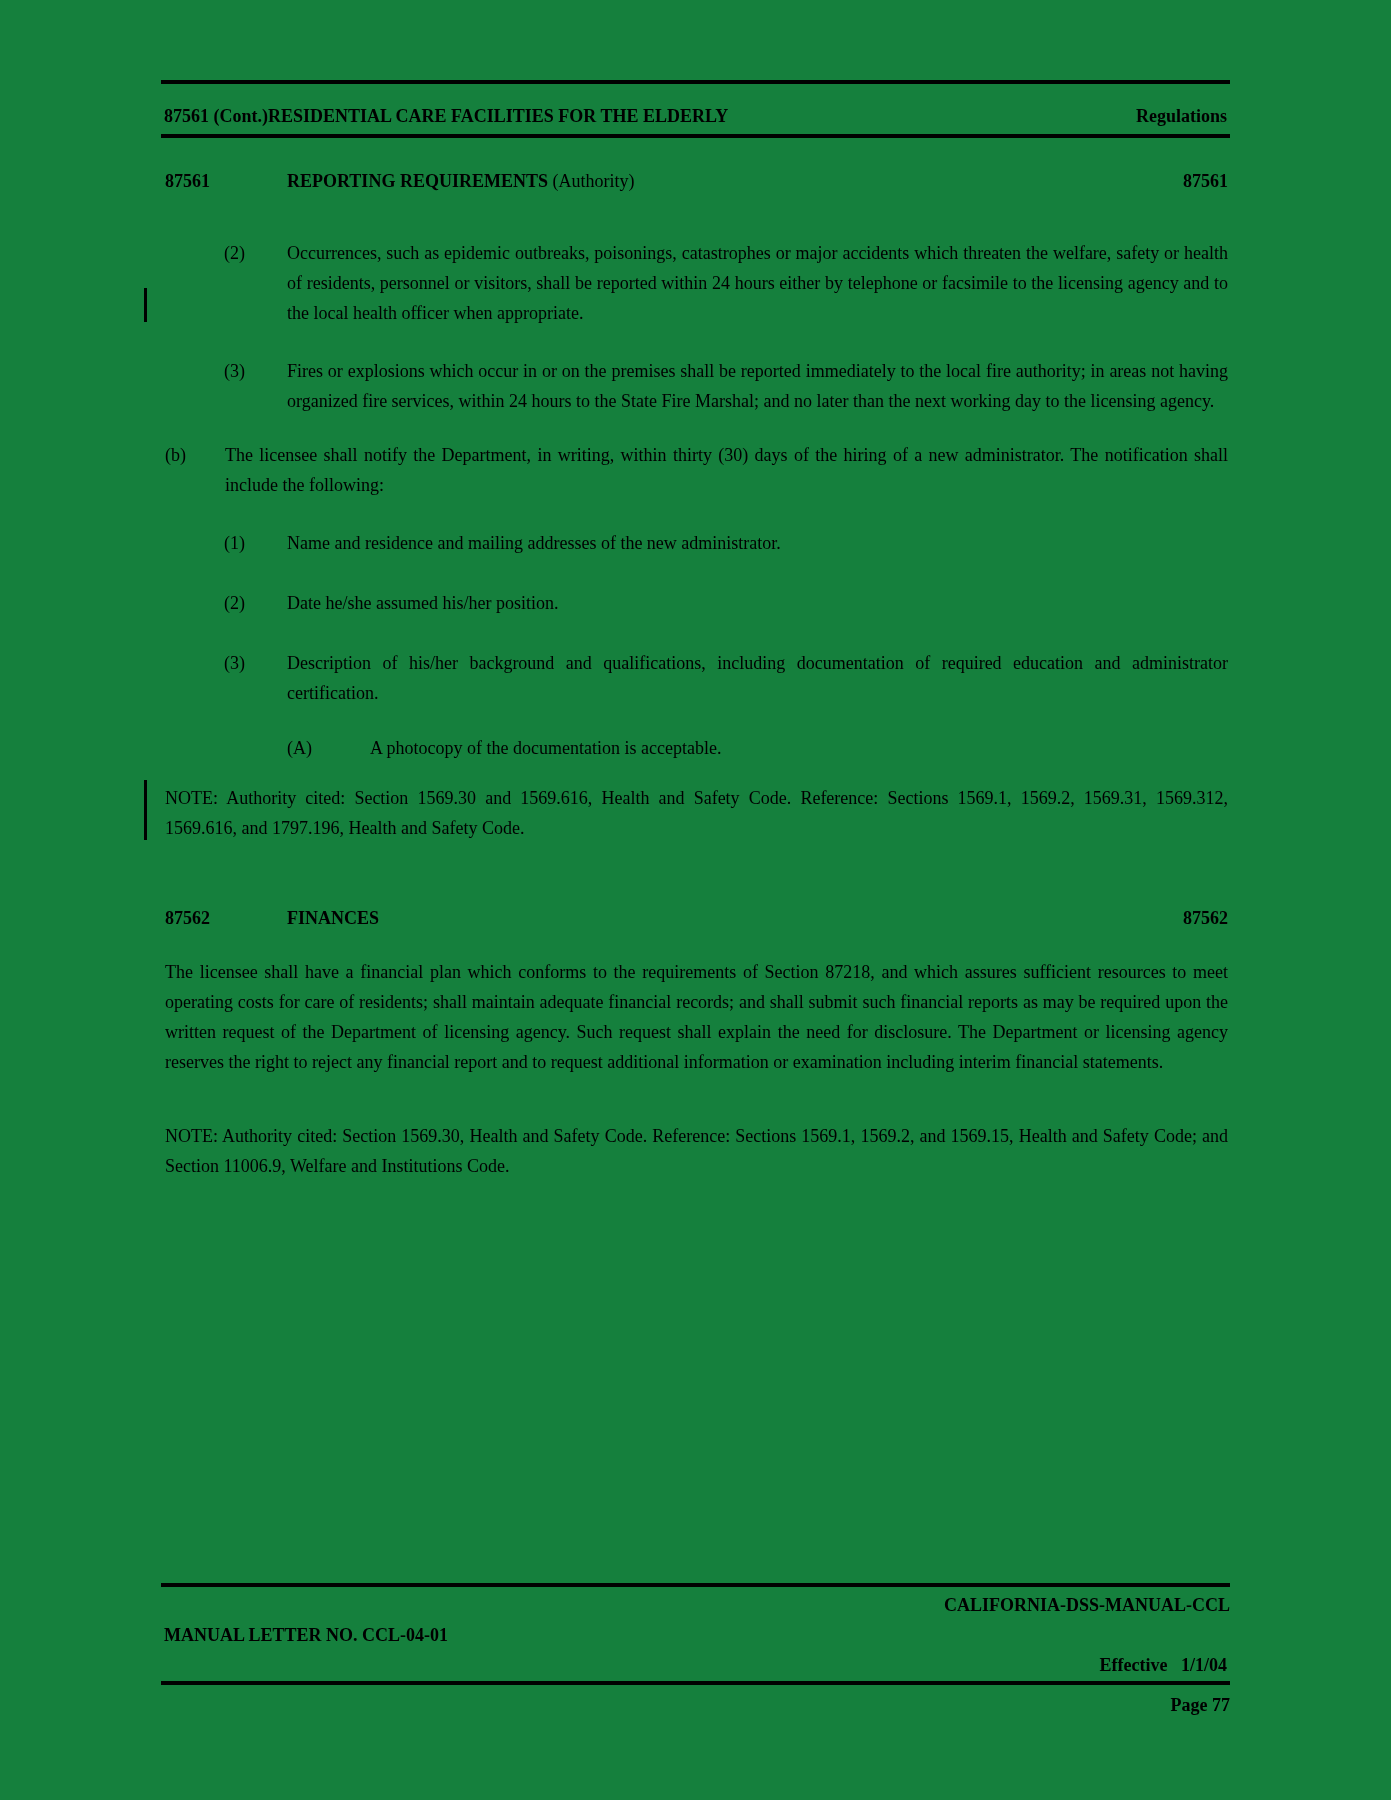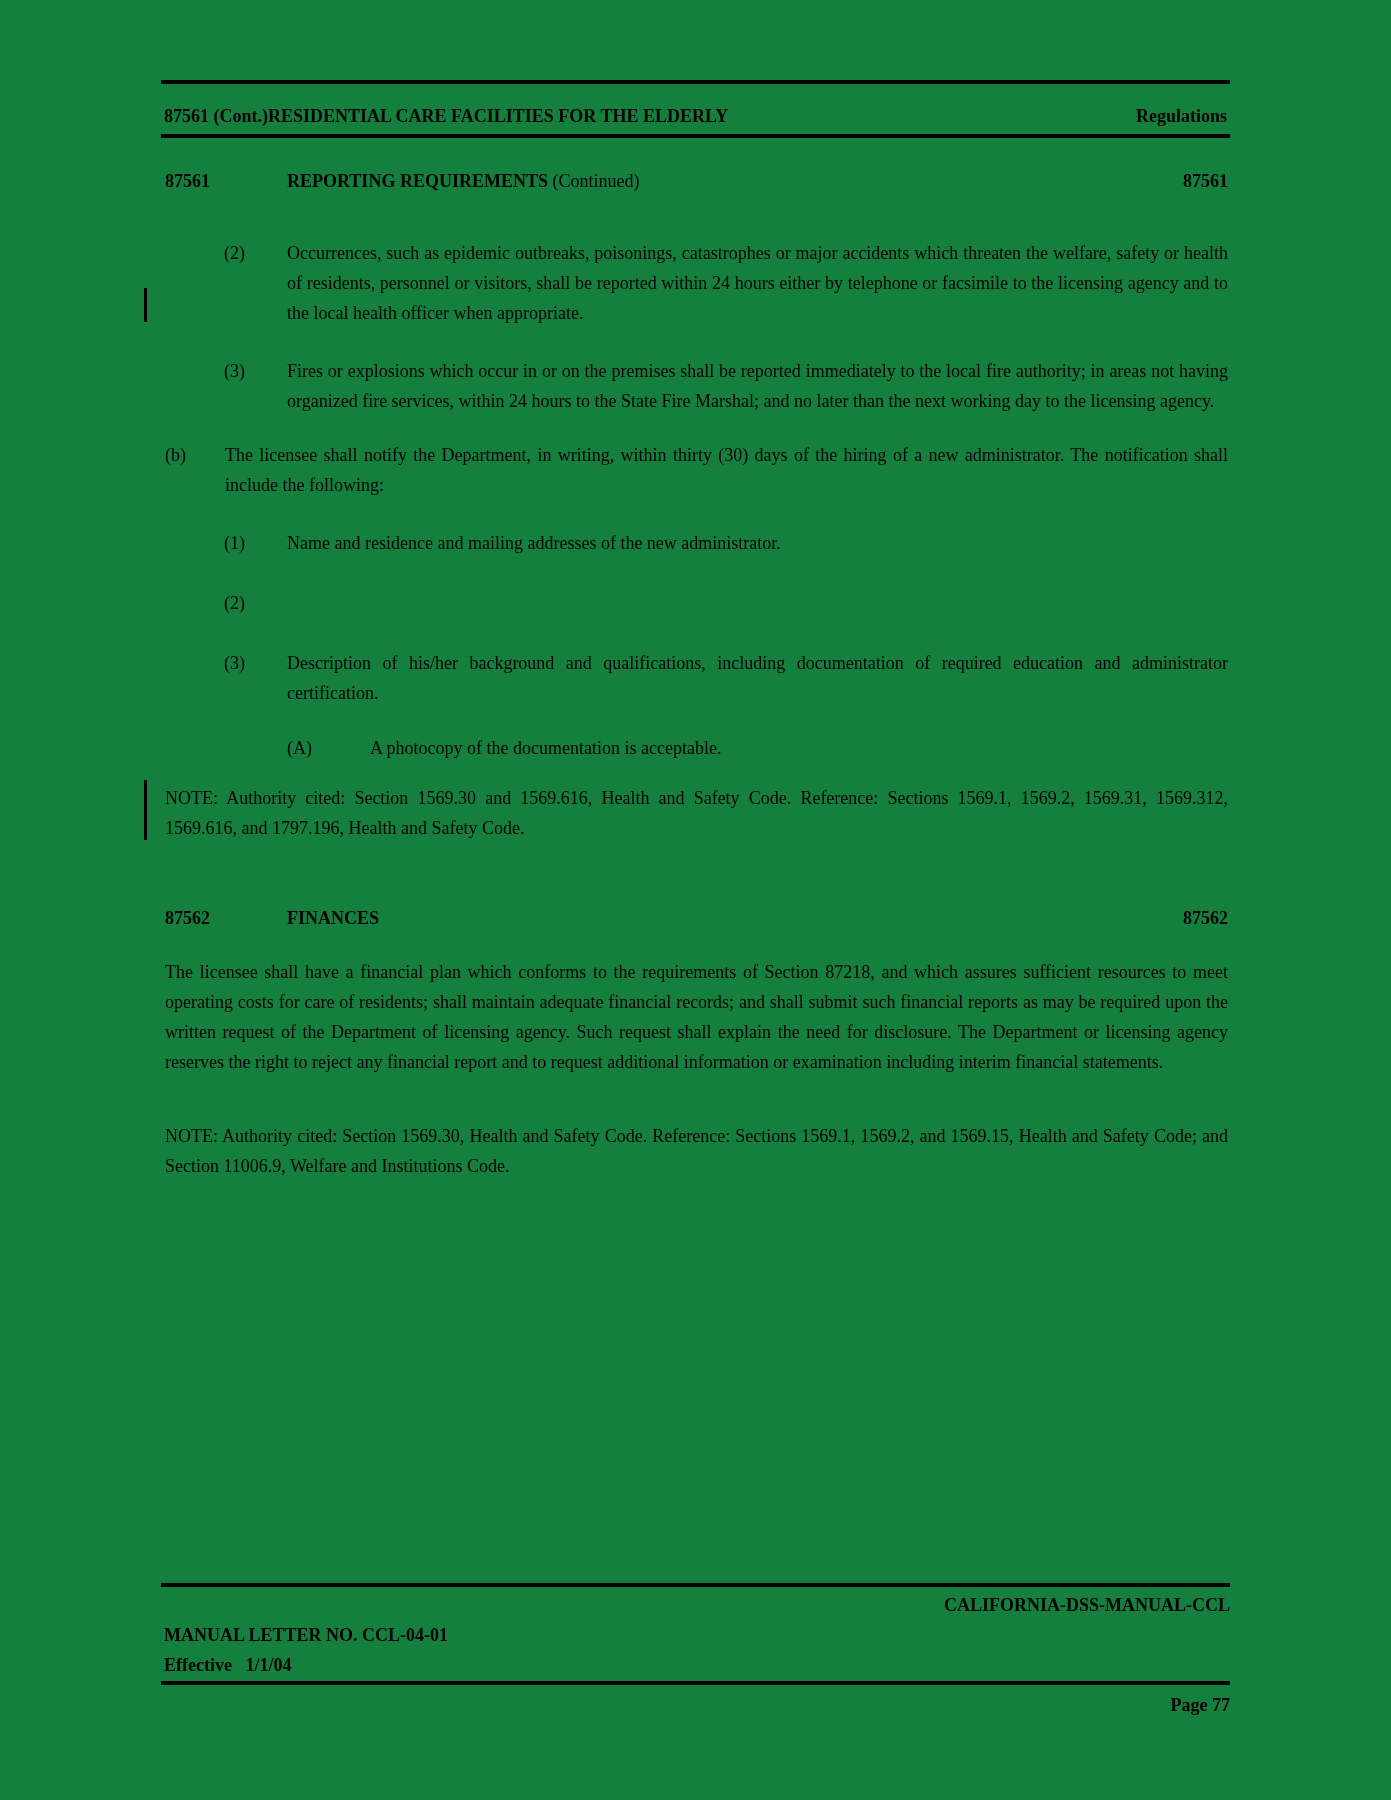--- a/index.html
+++ b/index.html
@@ -63,21 +63,21 @@
     background: #000000;
     left: -21px;
   }
   .bar-item2 { top: 50px; height: 34px; }   
   .bar-note1 { top: -3px; height: 60px; }   
 
   
   .footer { position: absolute; left: 161px; right: 161px; top: 1583px; font-weight: bold; }
   .f-title { text-align: right; margin-top: 3px; }
   .f-row   { display: flex; justify-content: space-between; padding: 0 3px; flex-direction: column; }
-  .f-effective { white-space: pre; }
+  .f-effective { white-space: pre; text-align: right; }
   .f-rule2 { margin-top: 1px; }
   .f-page  { text-align: right; margin-top: 5px; }
 </style>
 </head>
 <body>
 
 <div class="page">
 
   <div class="header-band">
     <div class="hrule"></div>
@@ -86,21 +86,21 @@
       <span class="header-center">RESIDENTIAL CARE FACILITIES FOR THE ELDERLY</span>
       <span class="header-right">Regulations</span>
     </div>
     <div class="hrule"></div>
   </div>
 
   <div class="content">
 
     <div class="sec-heading">
       <span class="sec-num">87561</span>
-      <span class="sec-title"><span class="bold">REPORTING REQUIREMENTS</span><span> (Continued)</span></span>
+      <span class="sec-title"><span class="bold">REPORTING REQUIREMENTS</span><span> (Authority)</span></span>
       <span class="sec-num-right">87561</span>
     </div>
 
     <div class="li li-1 mt-a2">
       <div class="change-bar bar-item2"></div>
       <span class="marker">(2)</span>
       <span class="txt">Occurrences, such as epidemic outbreaks, poisonings, catastrophes or major accidents which threaten the welfare, safety or health of residents, personnel or visitors, shall be reported within 24 hours either by telephone or facsimile to the licensing agency and to the local health officer when appropriate.</span>
     </div>
 
     <div class="li li-1 mt-a3">
@@ -113,20 +113,21 @@
       <span class="txt">The licensee shall notify the Department, in writing, within thirty (30) days of the hiring of a new administrator.  The notification shall include the following:</span>
     </div>
 
     <div class="li li-1 mt-b1">
       <span class="marker">(1)</span>
       <span class="txt">Name and residence and mailing addresses of the new administrator.</span>
     </div>
 
     <div class="li li-1 mt-b2">
       <span class="marker">(2)</span>
+      <span class="txt">Date he/she assumed his/her position.</span>
     </div>
 
     <div class="li li-1 mt-b3">
       <span class="marker">(3)</span>
       <span class="txt">Description of his/her background and qualifications, including documentation of required education and administrator certification.</span>
     </div>
 
     <div class="li li-2 mt-b3A">
       <span class="marker">(A)</span>
       <span class="txt">A photocopy of the documentation is acceptable.</span>

